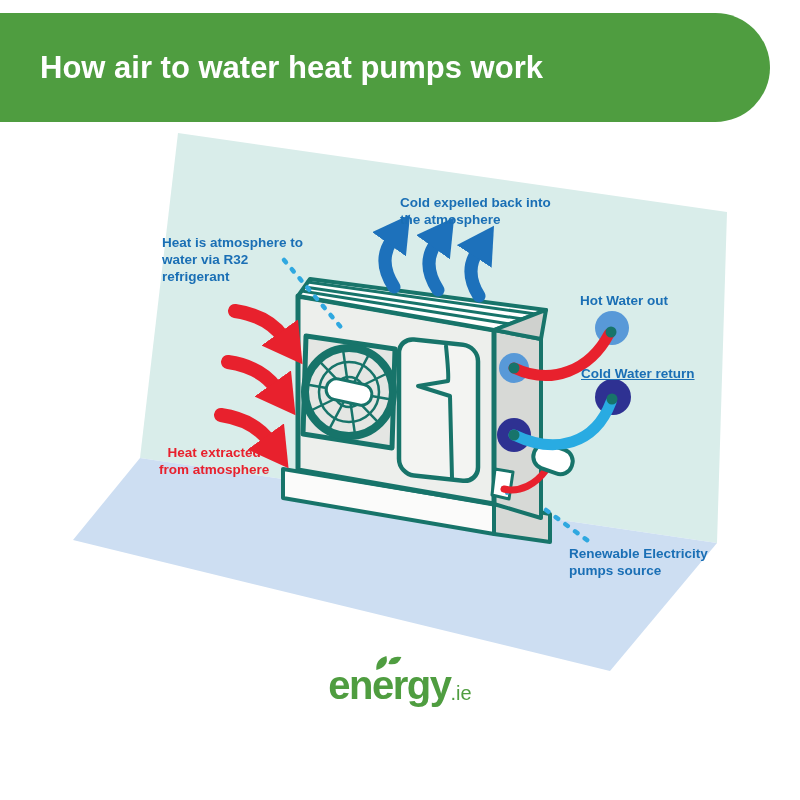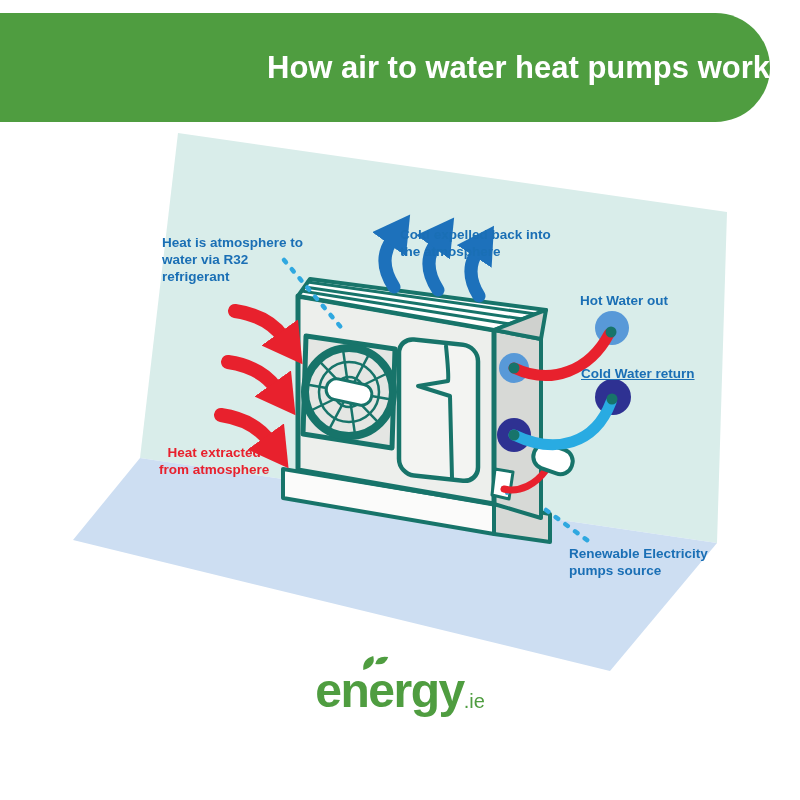--- a/index.html
+++ b/index.html
@@ -10,37 +10,37 @@
   }
   *{box-sizing:border-box;margin:0;padding:0;}
   html,body{width:800px;height:800px;}
   body{
     position:relative;background:#ffffff;overflow:hidden;
     font-family:"Liberation Sans", sans-serif;
   }
   .header{
     position:absolute;left:0;top:13px;width:770px;height:109px;
     background:var(--header-green);border-radius:0 55px 55px 0;
-    display:flex;align-items:center;padding-left:40px;justify-content:flex-end;
+    display:flex;align-items:center;padding-left:40px;
   }
   .header h1{
     color:#ffffff;font-size:31px;font-weight:bold;letter-spacing:0;
   }
   .stage{position:absolute;left:0;top:0;width:800px;height:800px;}
   .lbl{
     position:absolute;font-weight:bold;font-size:13.5px;line-height:1.26;
     white-space:pre-line;color:var(--label-blue);
   }
   .lbl.red{color:var(--hot-red);text-align:center;}
   .logo{
     position:absolute;top:663px;left:50%;transform:translateX(-50%);
     display:flex;align-items:baseline;color:var(--logo-green);
     letter-spacing:-1.5px;white-space:nowrap;
   }
-  .logo .bold{font-size:48px;font-weight:bold;}
+  .logo .bold{font-size:40px;font-weight:bold;}
   .logo .light{font-size:40px;font-weight:normal;}
   .logo .tld{font-size:20px;font-weight:normal;position:relative;top:1px;letter-spacing:0;}
   .logo .leaves{position:absolute;left:46px;top:-9px;}
 </style>
 </head>
 <body>
 
 <svg class="stage" viewBox="0 0 800 800" aria-hidden="true">
   <defs>
     <marker id="headRed" markerWidth="3" markerHeight="3.2" refX="0.4" refY="1.6" orient="auto">
@@ -125,21 +125,21 @@
   <g fill="none" style="stroke:var(--dotted-blue)" stroke-width="4.5" stroke-linecap="round" stroke-dasharray="3 9">
     <line x1="284" y1="260" x2="345" y2="332"></line>
     <line x1="546" y1="510" x2="591" y2="543"></line>
   </g>
 </svg>
 
 <div class="header">
   <h1>How air to water heat pumps work</h1>
 </div>
 
-<div class="lbl" style="left:400px;top:194px;margin-top:32px;">Cold expelled back into
+<div class="lbl" style="left:400px;top:194px;">Cold expelled back into
 the atmosphere</div>
 <div class="lbl" style="left:162px;top:234px;">Heat is atmosphere to
 water via R32
 refrigerant</div>
 <div class="lbl red" style="left:159px;top:444px;">Heat extracted
 from atmosphere</div>
 <div class="lbl" style="left:580px;top:292px;">Hot Water out</div>
 <div class="lbl" style="left:581px;top:365px;text-decoration:underline;">Cold Water return</div>
 <div class="lbl" style="left:569px;top:545px;">Renewable Electricity
 pumps source</div>

